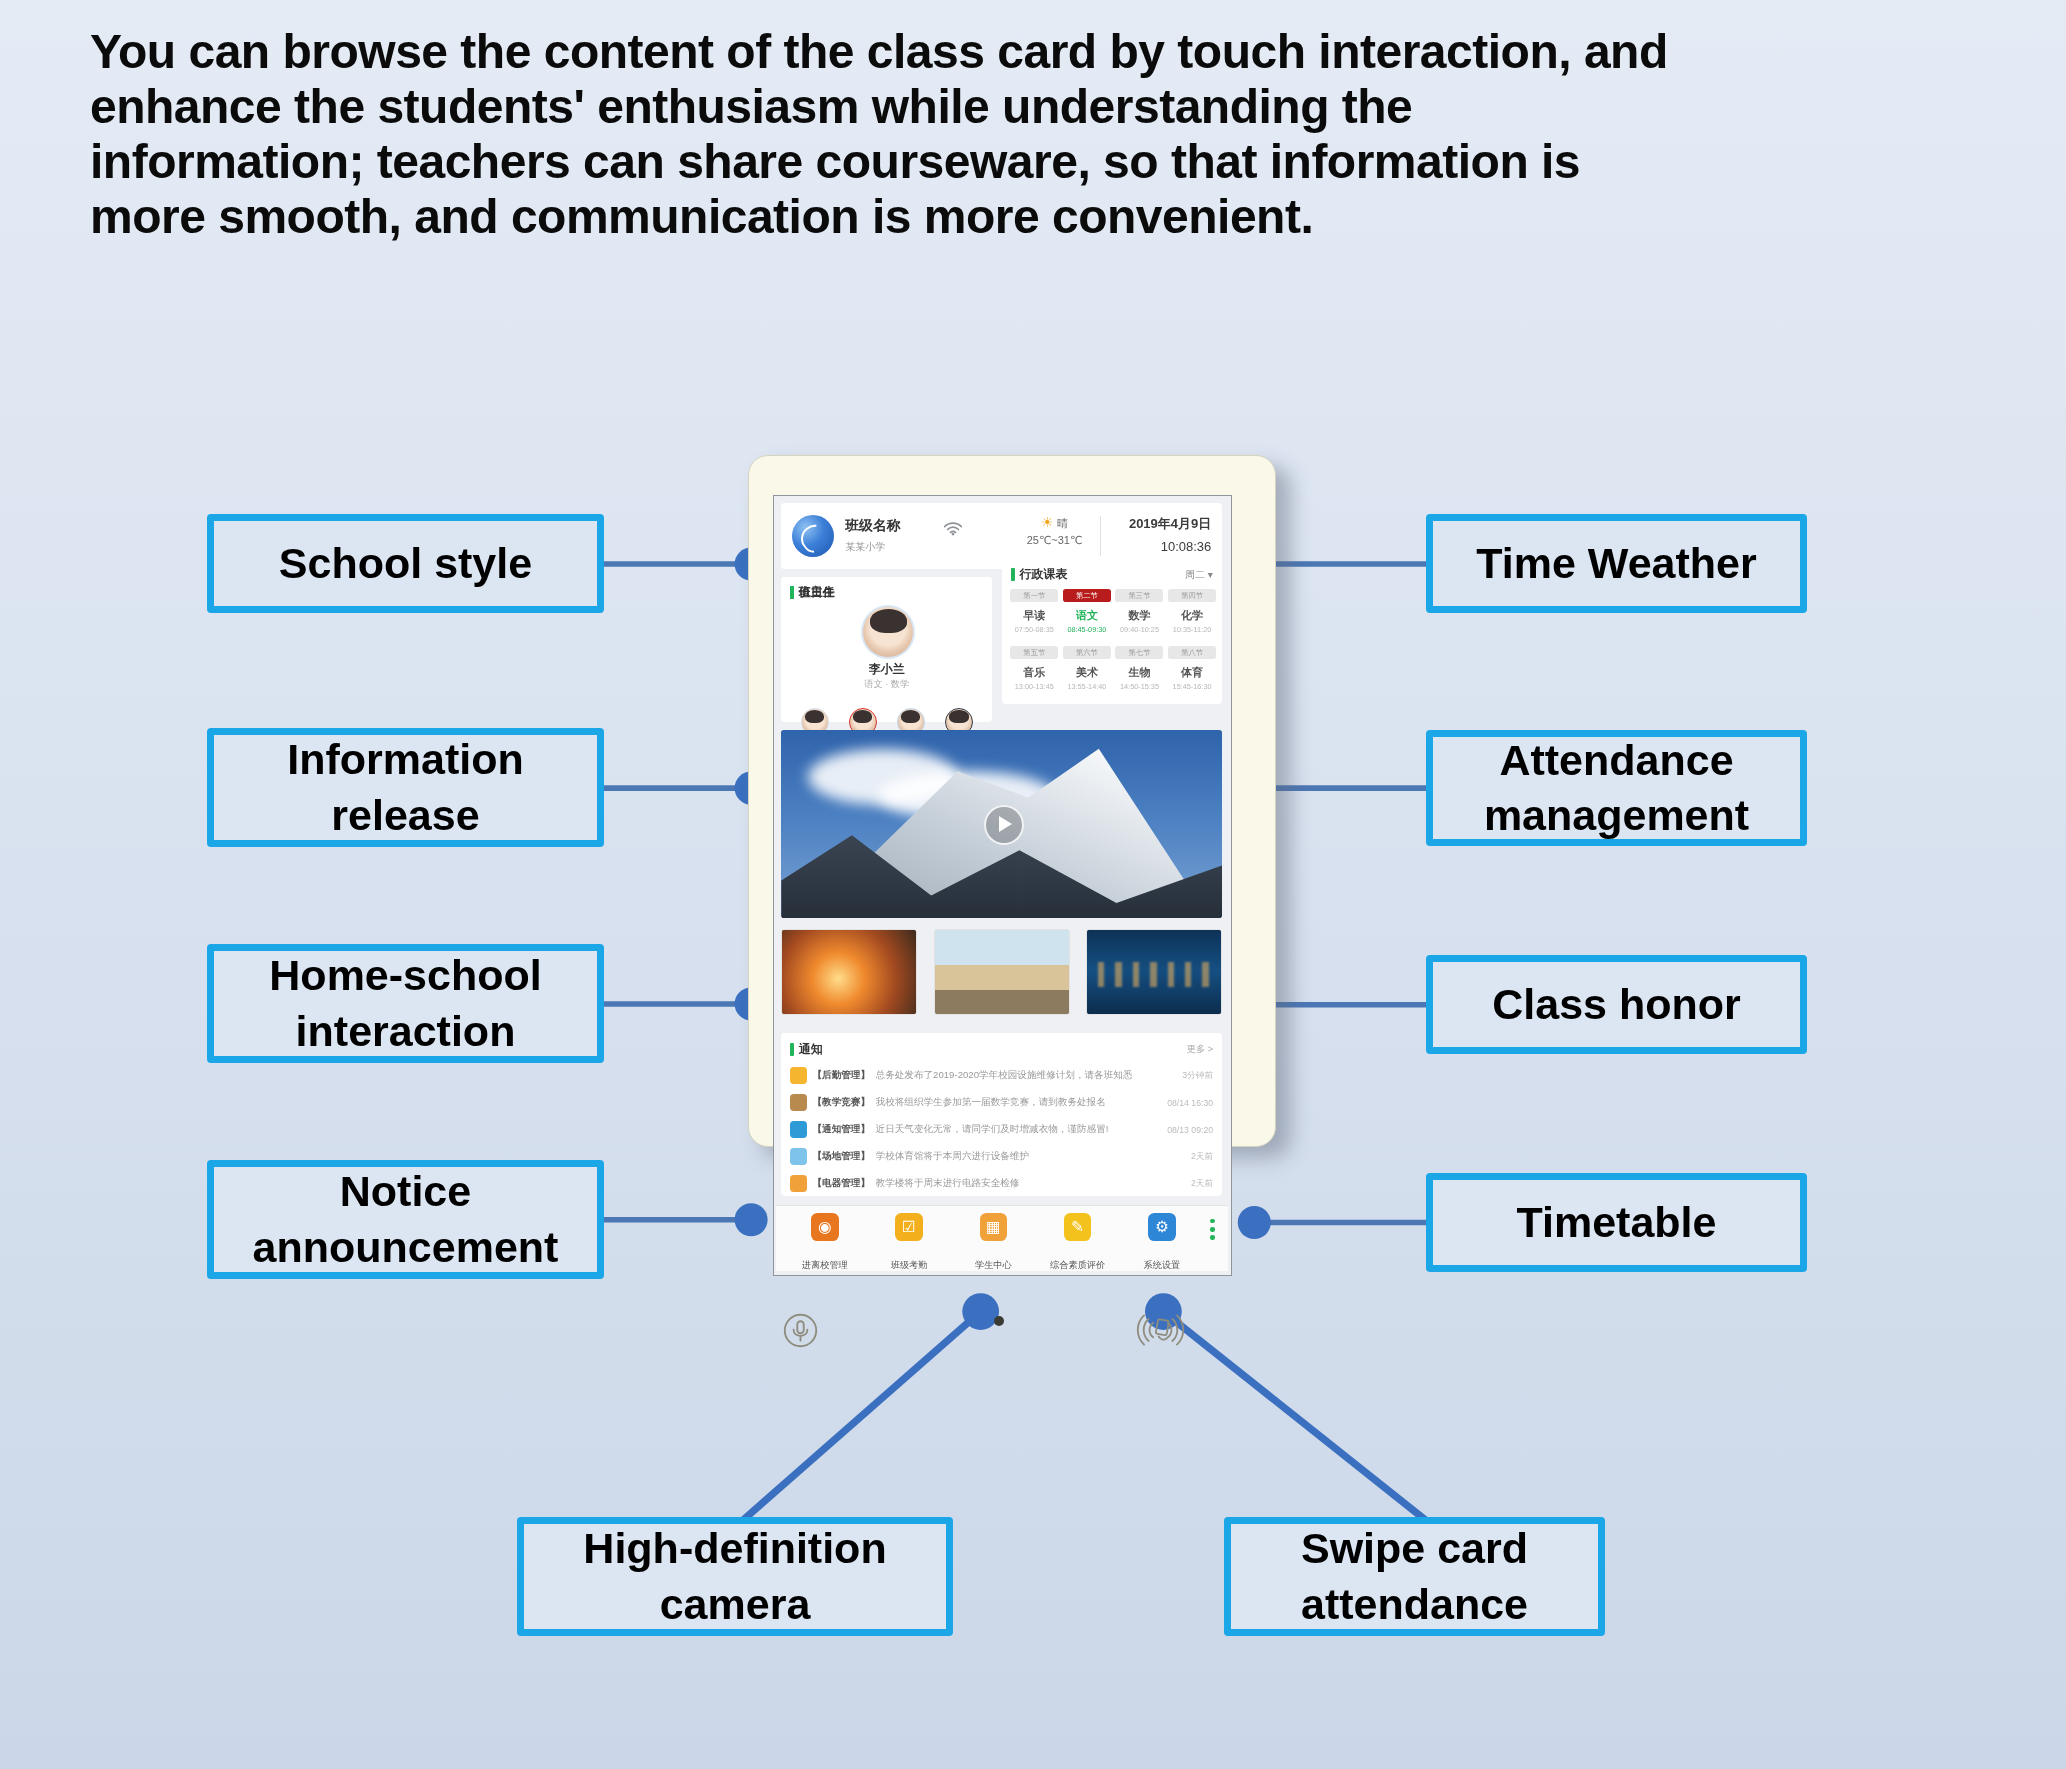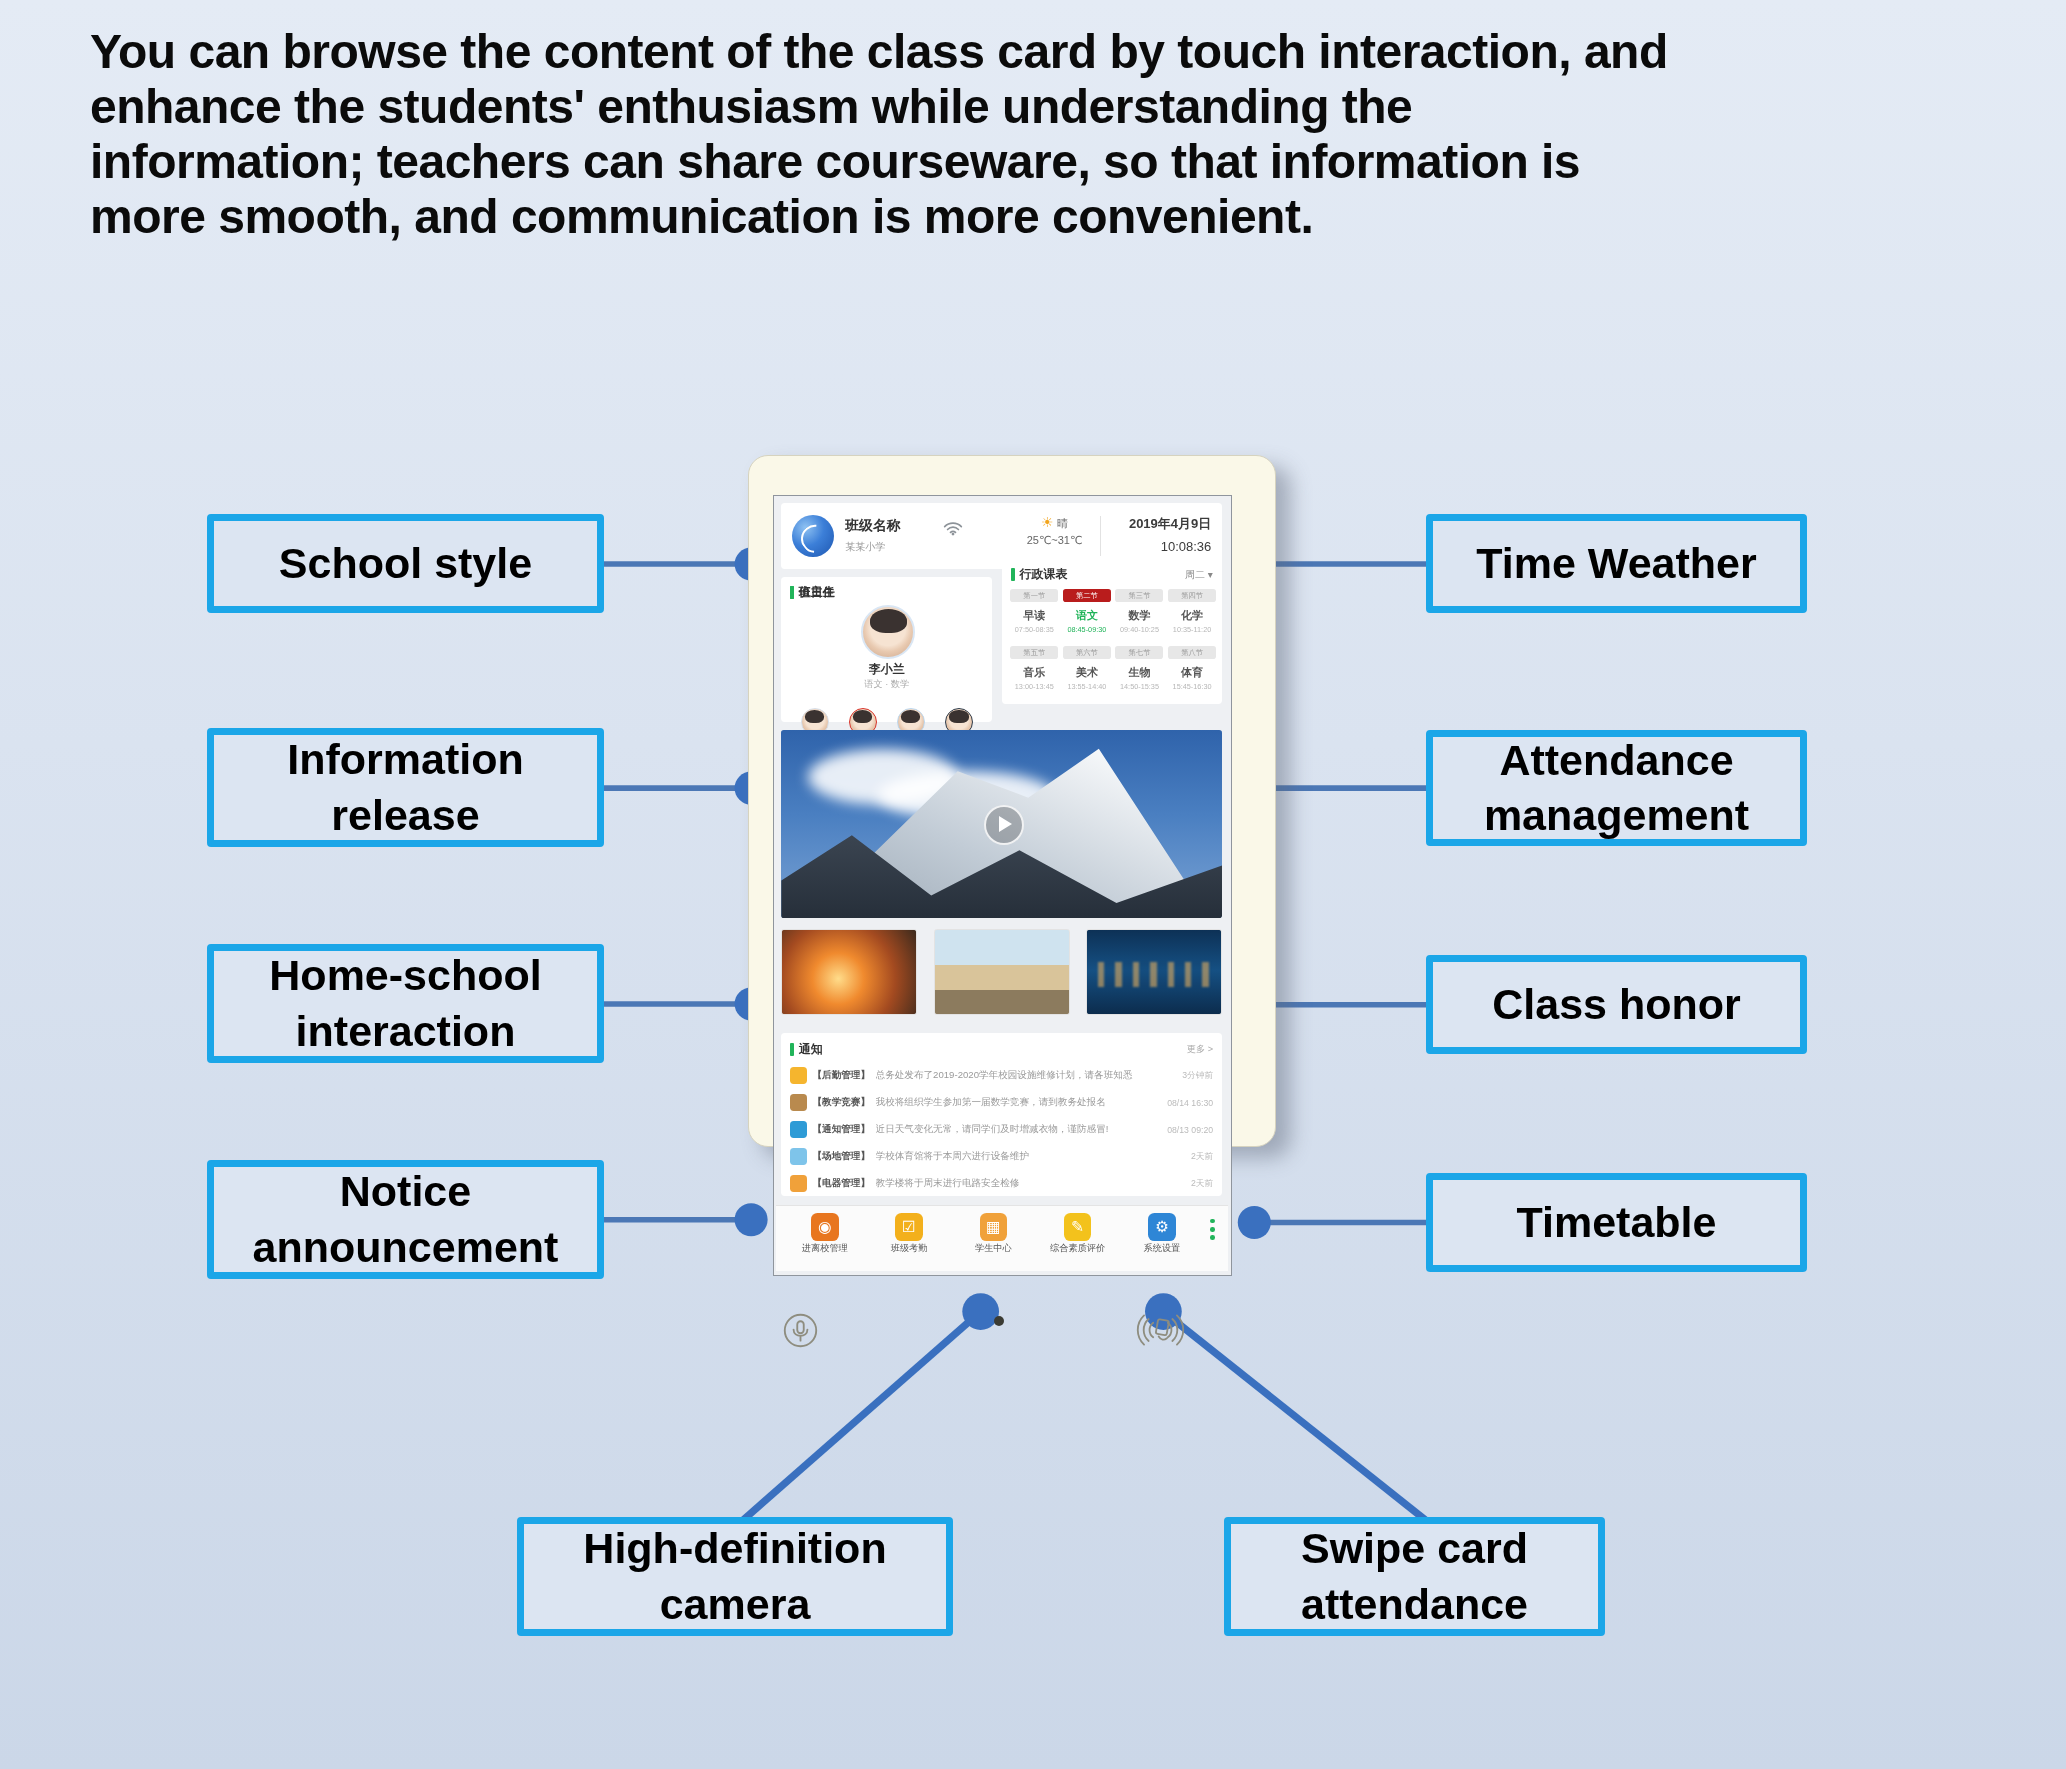--- a/index.html
+++ b/index.html
@@ -95,21 +95,21 @@
   .nrow{display:flex;align-items:center;height:27px;padding:0 9.2px;gap:5.5px;}
   .nicon{width:16.5px;height:16.5px;border-radius:3.7px;flex-shrink:0;}
   .ntag{font-size:9.6px;font-weight:700;color:#555;white-space:nowrap;}
   .ntxt{font-size:9.6px;color:#9a9a9a;white-space:nowrap;overflow:hidden;text-overflow:ellipsis;}
   .ntime{margin-left:auto;font-size:8.7px;color:#bbb;white-space:nowrap;flex-shrink:0;padding-left:7.3px;}
   
   .dock{position:absolute;left:1.8px;top:709px;width:452px;height:66px;background:#fbfbfb;border-top:0.9px solid #e4e4e4;
         display:flex;justify-content:space-between;align-items:flex-start;padding:7.3px 13px 0;box-sizing:border-box;}
   .ditem{width:72px;text-align:center;}
   .dicon{width:27.5px;height:27.5px;border-radius:6.4px;margin:0 auto;color:#fff;font-size:15.6px;line-height:27.5px;text-align:center;}
-  .dlabel{font-size:9.2px;color:#555;margin-top:1px;white-space:nowrap;}
+  .dlabel{font-size:9.2px;color:#555;margin-top:18px;white-space:nowrap;}
   .dots{display:flex;flex-direction:column;gap:3.7px;padding-top:5.5px;}
   .dots i{width:4.6px;height:4.6px;border-radius:50%;background:#21b45a;}
   
   .mic{position:absolute;left:33px;top:856px;}
   .cam{position:absolute;left:245px;top:860px;width:10px;height:10px;border-radius:50%;background:#3b3b33;}
   .swipe{position:absolute;left:382px;top:853px;}
 </style>
 </head>
 <body>
 

